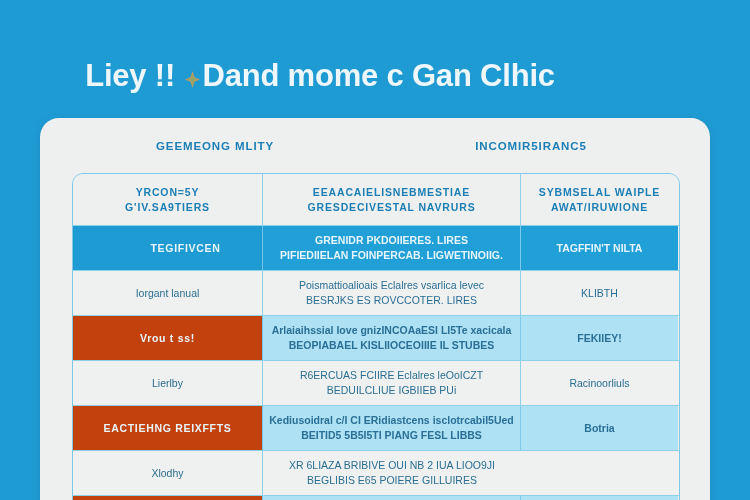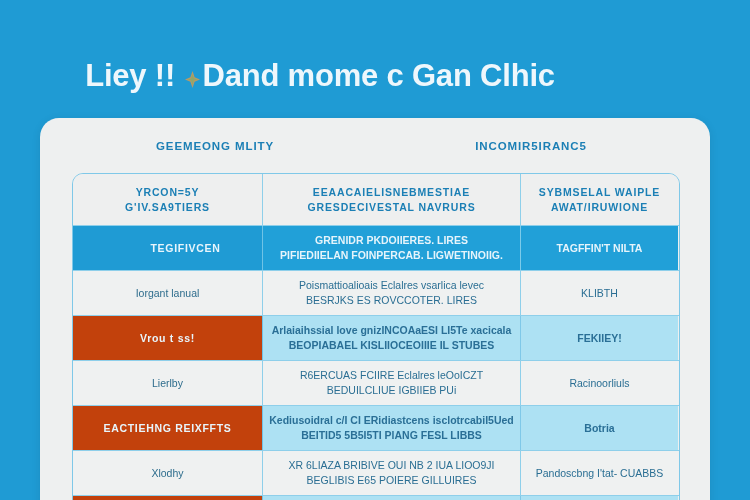--- a/index.html
+++ b/index.html
@@ -258,23 +258,20 @@
         </div>
       </div>
       <div class="row plain mid">
         <div class="cell c1">
           <span class="ln">Xlodhy</span>
         </div>
         <div class="cell c2">
           <span class="ln">XR 6LIAZA BRIBIVE OUI NB 2 IUA LIOO9JI</span>
           <span class="ln">BEGLIBIS E65 POIERE GILLUIRES</span>
         </div>
-        <div class="cell c3">
-          <span class="ln">Pandoscbng I'tat- CUABBS</span>
-        </div>
       </div>
       <div class="row hl tall">
         <div class="cell c1"></div>
         <div class="cell c2"></div>
         <div class="cell c3"></div>
       </div>
     </div>
 
 </div>
 

